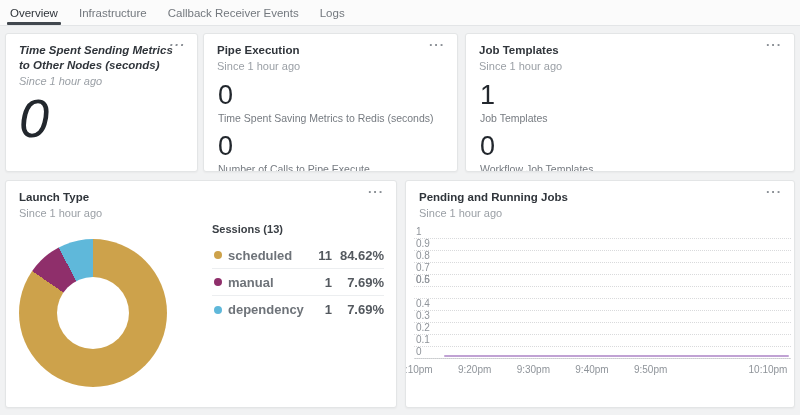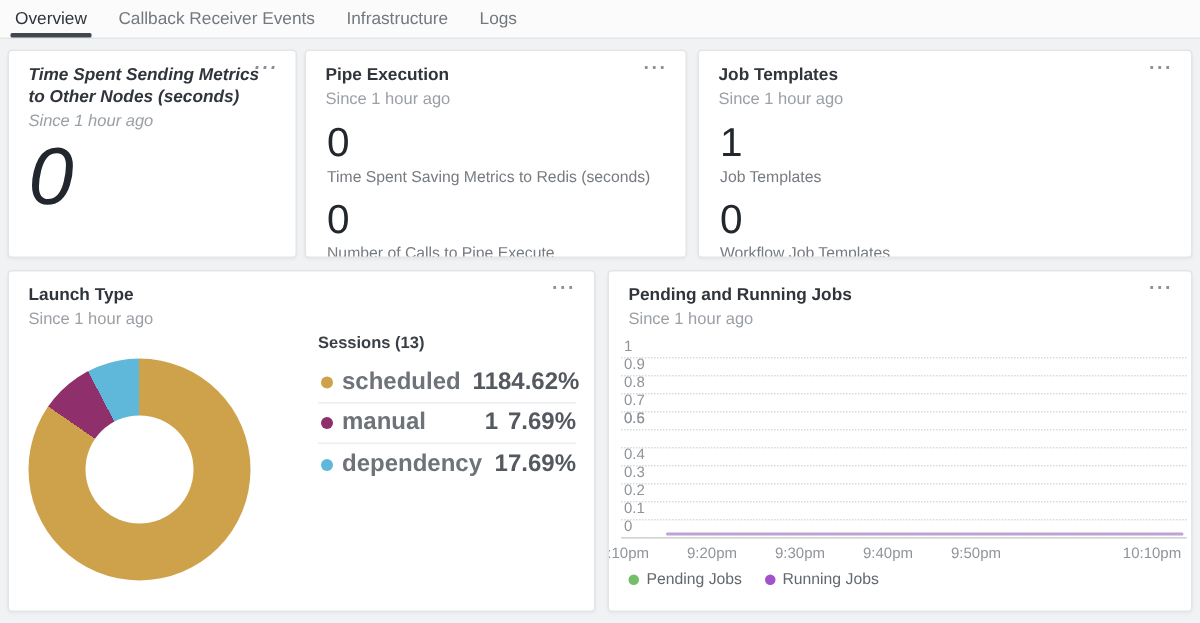--- a/index.html
+++ b/index.html
@@ -42,21 +42,21 @@
   .stat-label { font-size:10.5px; color:#767b81; margin-top:1px; }
 
   
   .donut { position:absolute; left:13px; top:58px; width:148px; height:148px;
            border-radius:50%; }
   .donut-hole { position:absolute; left:50%; top:50%; width:72px; height:72px;
                 margin:-36px 0 0 -36px; border-radius:50%; background:#fff; }
   .pie-legend { position:absolute; left:206px; top:42px; width:172px;font-weight:bold; }
   .pie-legend-title { font-size:11px; color:#3a3f45; margin-bottom:7px; }
   .pl-row { display:flex; align-items:center; height:27px; border-bottom:1px solid #eceef0;
-            font-size:16px; color:#6e7379; }
+            font-size:13px; color:#6e7379; }
   .pl-row:last-child { border-bottom:none; }
   .pl-dot { width:8px; height:8px; border-radius:50%; margin:0 6px 0 2px; flex:none; }
   .pl-name { flex:1; }
   .pl-val { width:28px; text-align:right; color:#54595f; }
   .pl-pct { width:52px; text-align:right; color:#54595f; }
 
   
   .plot { position:absolute; left:8px; top:57px; width:377px; height:120px; }
   .gridline { position:absolute; left:0; right:0; height:0; border-top:1px dotted #d9dadc; }
   .ytick { position:absolute; left:2px; height:12px; line-height:12px; font-size:10px;
@@ -68,22 +68,22 @@
            font-size:10px; color:#8f949a; white-space:nowrap; }
   .ts-legend { position:absolute; left:13px; top:199px; display:flex; gap:15px; }
   .ts-item { display:flex; align-items:center; font-size:10.5px; color:#63686e; }
   .ts-dot { width:7px; height:7px; border-radius:50%; margin-right:5px; }
 </style>
 </head>
 <body>
 
 <nav class="tabbar">
   <div class="tab active">Overview</div>
+  <div class="tab">Infrastructure</div>
   <div class="tab">Callback Receiver Events</div>
-  <div class="tab">Infrastructure</div>
   <div class="tab">Logs</div>
 </nav>
 
 <section class="card card1">
   <div class="card-title">
     <span>Time Spent Sending Metrics to Other Nodes (seconds)</span>
     <div class="card-sub">Since 1 hour ago</div>
   </div>
   <div class="menu-dots">···</div>
   <div class="bigstat">0</div>
@@ -193,23 +193,13 @@
     </div>
   <div class="xlabels" id="xlabels">
       <div class="xtick" style="left: 2px;">9:10pm</div>
       <div class="xtick" style="left: 60.6667px;">9:20pm</div>
       <div class="xtick" style="left: 119.333px;">9:30pm</div>
       <div class="xtick" style="left: 178px;">9:40pm</div>
       <div class="xtick" style="left: 236.667px;">9:50pm</div>
       <div class="xtick" style="left: 295.333px; margin-top: 47px;">10:00pm</div>
       <div class="xtick" style="left: 354px;">10:10pm</div>
     </div>
-  <div class="ts-legend" id="ts-legend">
-      <div class="ts-item">
-        <span class="ts-dot" style="background: rgb(115, 191, 105);"></span>
-        <span>Pending Jobs</span>
-      </div>
-      <div class="ts-item">
-        <span class="ts-dot" style="background: rgb(163, 82, 204);"></span>
-        <span>Running Jobs</span>
-      </div>
-    </div>
 </section>
 
 </body></html>

